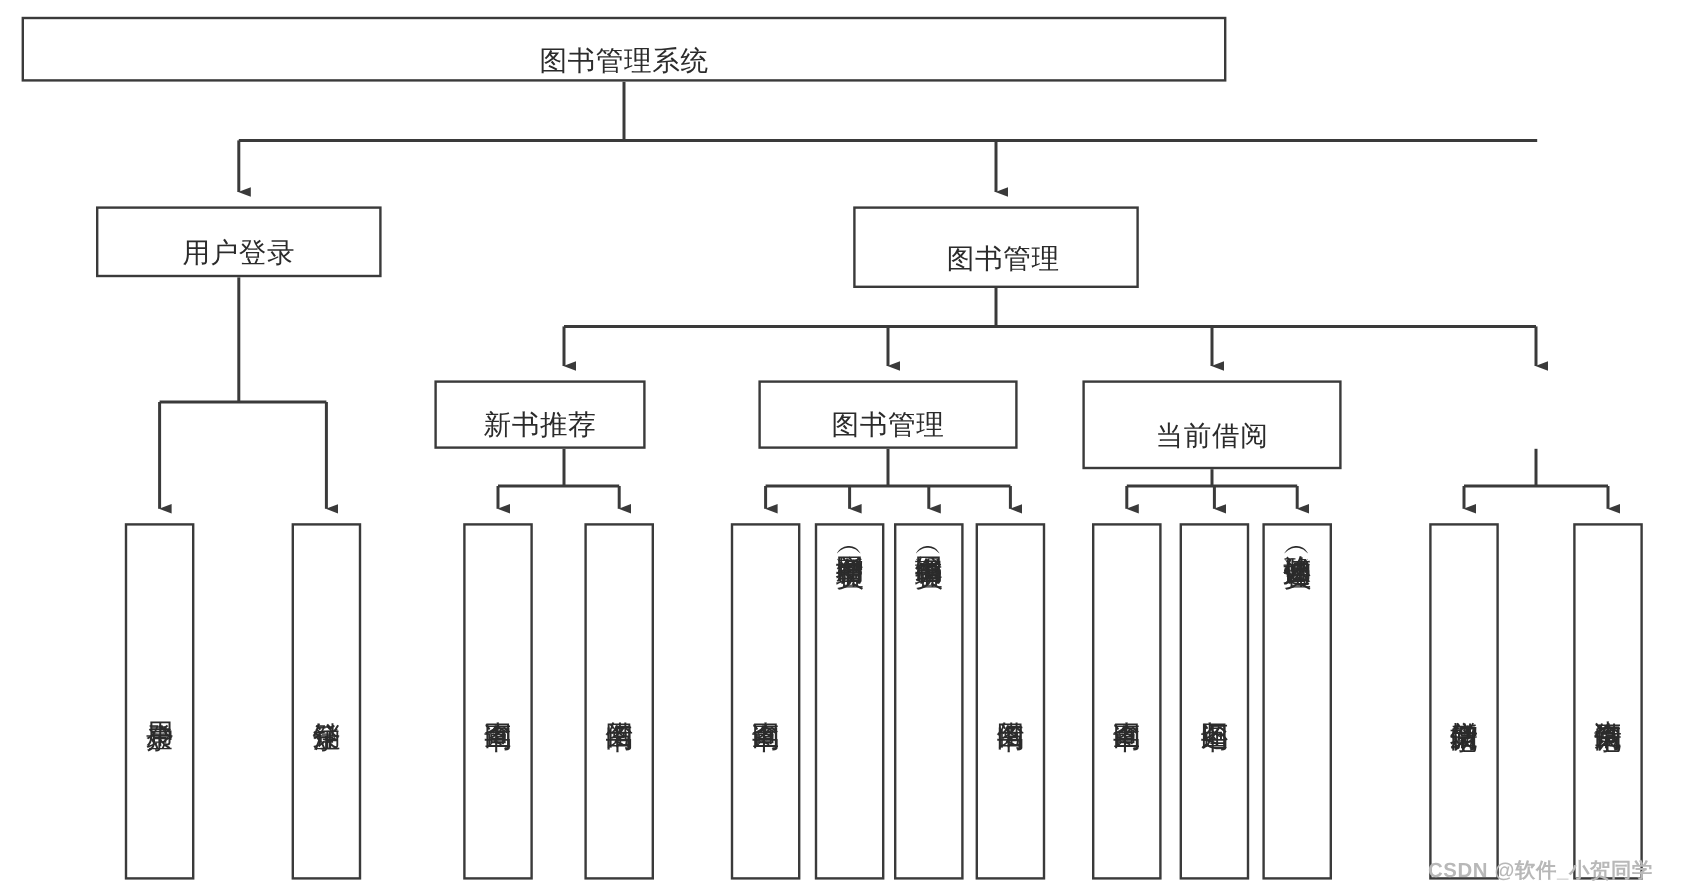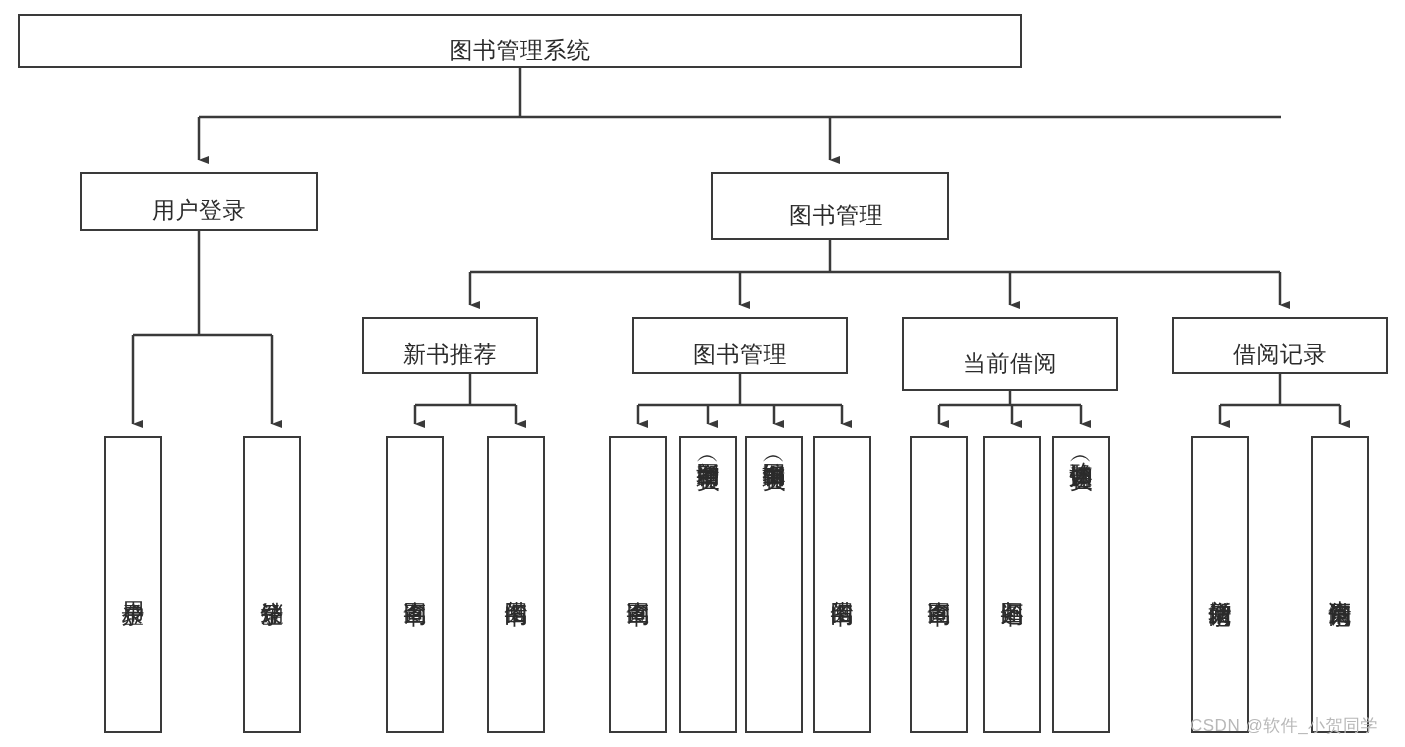--- a/index.html
+++ b/index.html
@@ -138,23 +138,20 @@
 
   <div class="node horiz" style="left:362px; top:317px; width:176px; height:57px;">
     <span class="label">新书推荐</span>
   </div>
   <div class="node horiz" style="left:632px; top:317px; width:216px; height:57px;">
     <span class="label">图书管理</span>
   </div>
   <div class="node horiz" style="left:902px; top:317px; width:216px; height:74px;">
     <span class="label">当前借阅</span>
   </div>
-  <div class="node horiz" style="left:1172px; top:317px; width:216px; height:57px;">
-    <span class="label">借阅记录</span>
-  </div>
 
   <div class="node vert centered" style="left:104px; top:436px; width:58px; height:297px;">
     <span class="label">用户登录</span>
   </div>
   <div class="node vert centered" style="left:243px; top:436px; width:58px; height:297px;">
     <span class="label">注销登录</span>
   </div>
 
   <div class="node vert centered" style="left:386px; top:436px; width:58px; height:297px;">
     <span class="label">查询图书</span>
@@ -186,15 +183,15 @@
     <span class="label">确认归还（管理员）</span>
   </div>
 
   <div class="node vert centered" style="left:1191px; top:436px; width:58px; height:297px;">
     <span class="label">新增借阅记录</span>
   </div>
   <div class="node vert centered" style="left:1311px; top:436px; width:58px; height:297px;">
     <span class="label">查询借阅记录</span>
   </div>
 
-  <div class="watermark" style="left:1190px; top:714px;">CSDN @软件_小贺同学</div>
+  <div class="watermark" style="left:1190px; top:714px;font-weight:bold;">CSDN @软件_小贺同学</div>
 
 </div>
 
 </body></html>

